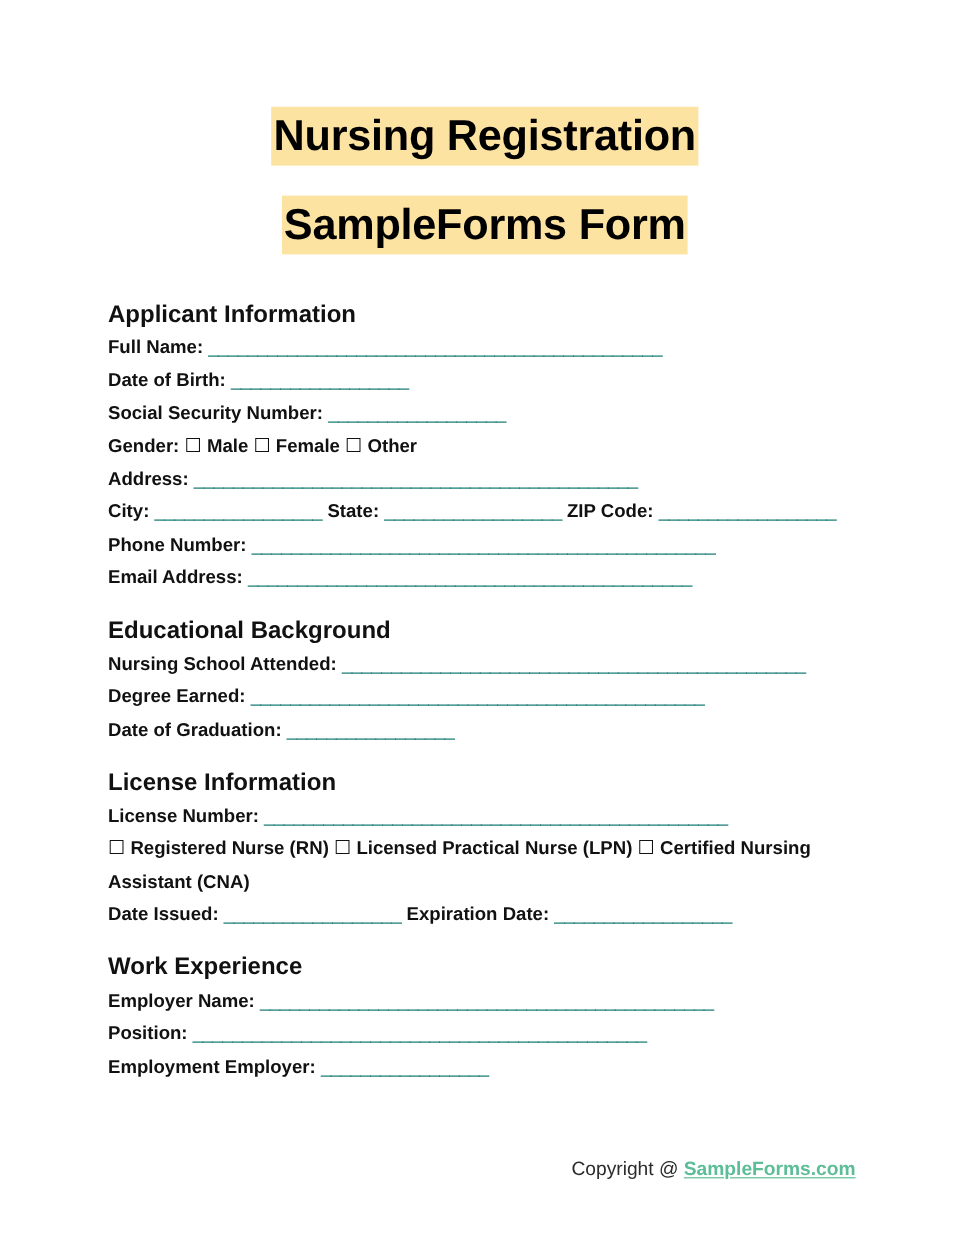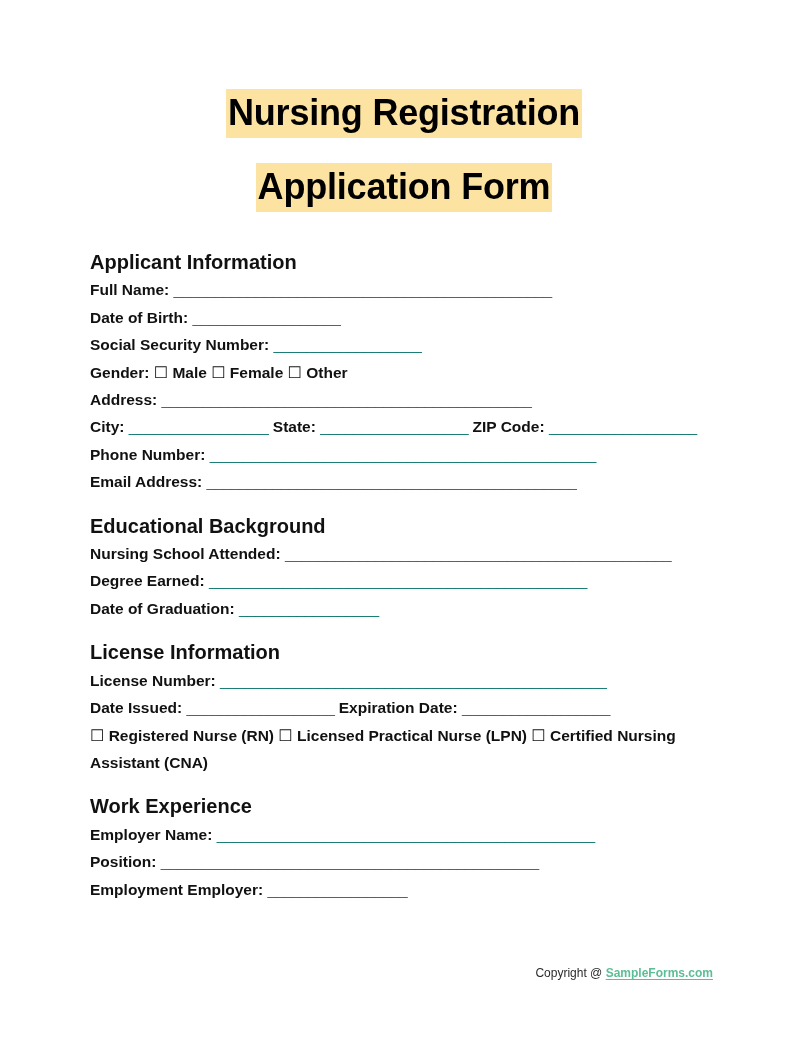--- a/index.html
+++ b/index.html
@@ -98,62 +98,62 @@
 
   
   .footer {
     position: absolute;
     left: 0;
     top: 966px;
     width: 808px;
     padding-right: 95px;
     box-sizing: border-box;
     text-align: right;
-    font-size: 12px;
+    font-size: 16px;
     color: #2b2b2b;
     font-weight: normal;
   }
   .footer .brand {
     color: #5cbd96;
     font-weight: bold;
     text-decoration: underline;
     text-underline-offset: 2px;
     cursor: pointer;
   }
 </style>
 </head>
 <body>
 
 <div class="page">
 
   <div class="title-block">
     <div class="title-line first"><span class="hl">Nursing Registration</span></div>
-    <div class="title-line second"><span class="hl">Application Form</span></div>
+    <div class="title-line second"><span class="hl">SampleForms Form</span></div>
   </div>
 
   <div class="form-body" id="form-body">
       <div class="sec-heading">Applicant Information</div>
       <div class="field-line"><span>Full Name:</span> <span class="blank">______________________________________________</span></div>
       <div class="field-line"><span>Date of Birth:</span> <span class="blank">__________________</span></div>
       <div class="field-line"><span>Social Security Number:</span> <span class="blank">__________________</span></div>
       <div class="field-line"><span>Gender:</span> <span class="cbx">☐</span> <span>Male</span> <span class="cbx">☐</span> <span>Female</span> <span class="cbx">☐</span> <span>Other</span></div>
       <div class="field-line"><span>Address:</span> <span class="blank">_____________________________________________</span></div>
       <div class="field-line"><span>City:</span> <span class="blank">_________________</span> <span>State:</span> <span class="blank">__________________</span> <span>ZIP Code:</span> <span class="blank">__________________</span></div>
       <div class="field-line"><span>Phone Number:</span> <span class="blank">_______________________________________________</span></div>
       <div class="field-line"><span>Email Address:</span> <span class="blank">_____________________________________________</span></div>
       <div class="gap">&nbsp;</div>
       <div class="sec-heading">Educational Background</div>
       <div class="field-line"><span>Nursing School Attended:</span> <span class="blank">_______________________________________________</span></div>
       <div class="field-line"><span>Degree Earned:</span> <span class="blank">______________________________________________</span></div>
       <div class="field-line"><span>Date of Graduation:</span> <span class="blank">_________________</span></div>
       <div class="gap">&nbsp;</div>
       <div class="sec-heading">License Information</div>
       <div class="field-line"><span>License Number:</span> <span class="blank">_______________________________________________</span></div>
+      <div class="field-line wrap"><span class="cbx">☐</span> <span>Registered Nurse (RN)</span> <span class="cbx">☐</span> <span>Licensed Practical Nurse (LPN)</span> <span class="cbx">☐</span> <span>Certified Nursing Assistant (CNA)</span></div>
       <div class="field-line"><span>Date Issued:</span> <span class="blank">__________________</span> <span>Expiration Date:</span> <span class="blank">__________________</span></div>
-      <div class="field-line wrap"><span class="cbx">☐</span> <span>Registered Nurse (RN)</span> <span class="cbx">☐</span> <span>Licensed Practical Nurse (LPN)</span> <span class="cbx">☐</span> <span>Certified Nursing Assistant (CNA)</span></div>
       <div class="gap">&nbsp;</div>
       <div class="sec-heading">Work Experience</div>
       <div class="field-line"><span>Employer Name:</span> <span class="blank">______________________________________________</span></div>
       <div class="field-line"><span>Position:</span> <span class="blank">______________________________________________</span></div>
       <div class="field-line"><span>Employment Employer:</span> <span class="blank">_________________</span></div>
     </div>
 
   <div class="footer">
     <span>Copyright @</span>
     <span class="brand">SampleForms.com</span>

